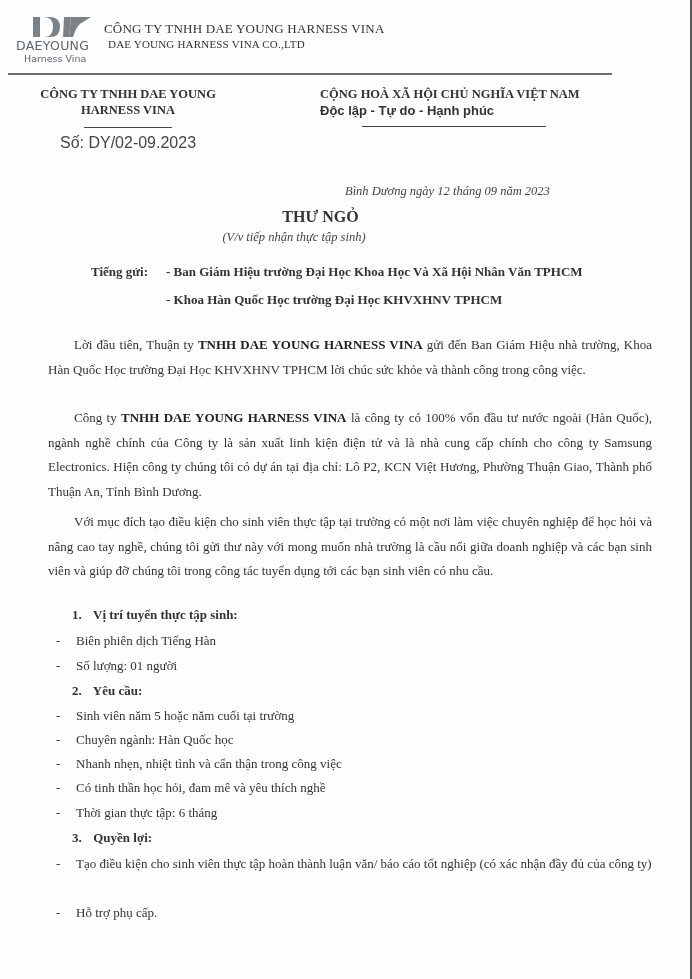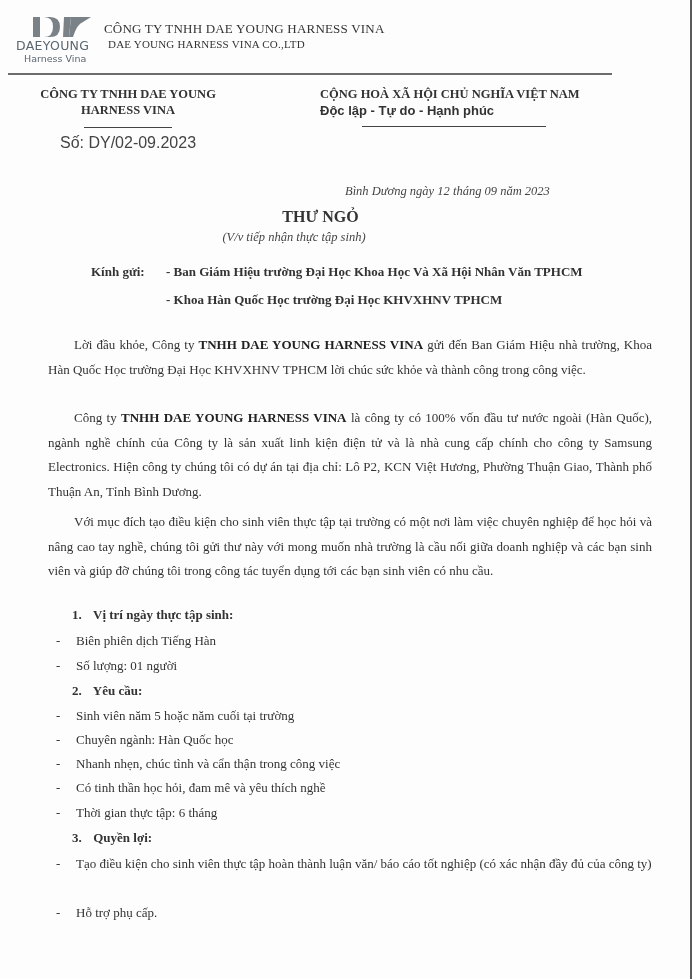--- a/index.html
+++ b/index.html
@@ -84,50 +84,50 @@
   <div class="right-col">
     <div class="nation">CỘNG HOÀ XÃ HỘI CHỦ NGHĨA VIỆT NAM</div>
     <div class="motto">Độc lập - Tự do - Hạnh phúc</div>
     <div class="right-rule"></div>
   </div>
   <div class="place-date">Bình Dương ngày 12 tháng 09 năm 2023</div>
 
   <div class="title">THƯ NGỎ</div>
   <div class="subtitle">(V/v tiếp nhận thực tập sinh)</div>
 
-  <div class="recipient-label">Kính gửi:</div>
+  <div class="recipient-label">Tiếng gửi:</div>
   <div class="recipient r0">- Ban Giám Hiệu trường Đại Học Khoa Học Và Xã Hội Nhân Văn TPHCM</div>
   <div class="recipient r1">- Khoa Hàn Quốc Học trường Đại Học KHVXHNV TPHCM</div>
 
-  <div class="para p1"><span class="indent"></span><span>Lời đầu khỏe, Công ty </span><b>TNHH DAE YOUNG HARNESS VINA</b><span> gửi đến Ban Giám Hiệu nhà trường, Khoa Hàn Quốc Học trường Đại Học KHVXHNV TPHCM lời chúc sức khỏe và thành công trong công việc.</span></div>
+  <div class="para p1"><span class="indent"></span><span>Lời đầu tiên, Thuận ty </span><b>TNHH DAE YOUNG HARNESS VINA</b><span> gửi đến Ban Giám Hiệu nhà trường, Khoa Hàn Quốc Học trường Đại Học KHVXHNV TPHCM lời chúc sức khỏe và thành công trong công việc.</span></div>
   <div class="para p2"><span class="indent"></span><span>Công ty </span><b>TNHH DAE YOUNG HARNESS VINA</b><span> là công ty có 100% vốn đầu tư nước ngoài (Hàn Quốc), ngành nghề chính của Công ty là sản xuất linh kiện điện tử và là nhà cung cấp chính cho công ty Samsung Electronics. Hiện công ty chúng tôi có dự án tại địa chỉ: Lô P2, KCN Việt Hương, Phường Thuận Giao, Thành phố Thuận An, Tỉnh Bình Dương.</span></div>
   <div class="para p3"><span class="indent"></span><span>Với mục đích tạo điều kiện cho sinh viên thực tập tại trường có một nơi làm việc chuyên nghiệp để học hỏi và nâng cao tay nghề, chúng tôi gửi thư này với mong muốn nhà trường là cầu nối giữa doanh nghiệp và các bạn sinh viên và giúp đỡ chúng tôi trong công tác tuyển dụng tới các bạn sinh viên có nhu cầu.</span></div>
 
-  <div class="section" style="top:607px"><span class="num">1.</span> <span>Vị trí ngày thực tập sinh:</span></div>
+  <div class="section" style="top:607px"><span class="num">1.</span> <span>Vị trí tuyển thực tập sinh:</span></div>
   <div class="bullet" style="top:629px">
       <span class="dash">-</span>
       <span class="txt">Biên phiên dịch Tiếng Hàn</span>
     </div>
   <div class="bullet" style="top:654px">
       <span class="dash">-</span>
       <span class="txt">Số lượng: 01 người</span>
     </div>
 
   <div class="section" style="top:683px"><span class="num">2.</span> <span>Yêu cầu:</span></div>
   <div class="bullet" style="top:704px">
       <span class="dash">-</span>
       <span class="txt">Sinh viên năm 5 hoặc năm cuối tại trường</span>
     </div>
   <div class="bullet" style="top:728px">
       <span class="dash">-</span>
       <span class="txt">Chuyên ngành: Hàn Quốc học</span>
     </div>
   <div class="bullet" style="top:752px">
       <span class="dash">-</span>
-      <span class="txt">Nhanh nhẹn, chúc tình và cẩn thận trong công việc</span>
+      <span class="txt">Nhanh nhẹn, nhiệt tình và cẩn thận trong công việc</span>
     </div>
   <div class="bullet" style="top:776px">
       <span class="dash">-</span>
       <span class="txt">Có tinh thần học hỏi, đam mê và yêu thích nghề</span>
     </div>
   <div class="bullet" style="top:801px">
       <span class="dash">-</span>
       <span class="txt">Thời gian thực tập: 6 tháng</span>
     </div>
 

